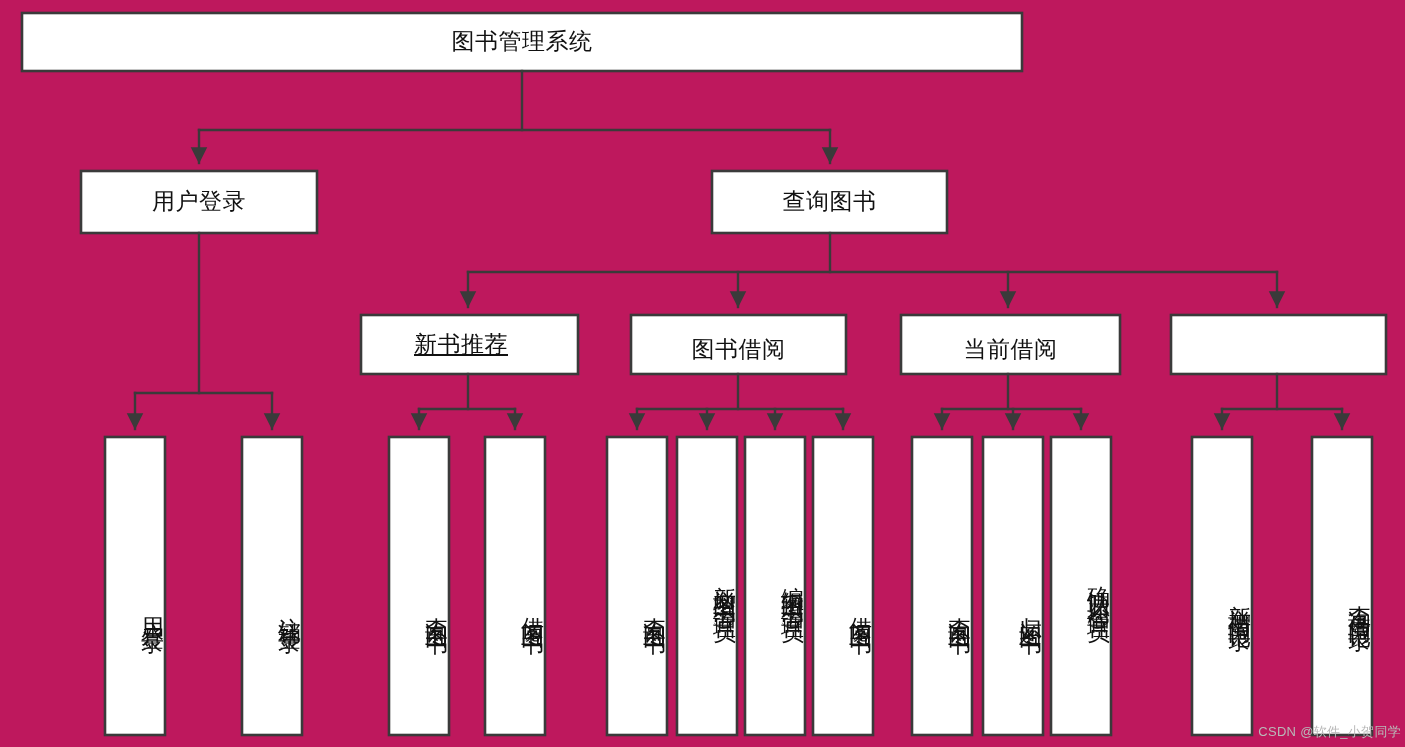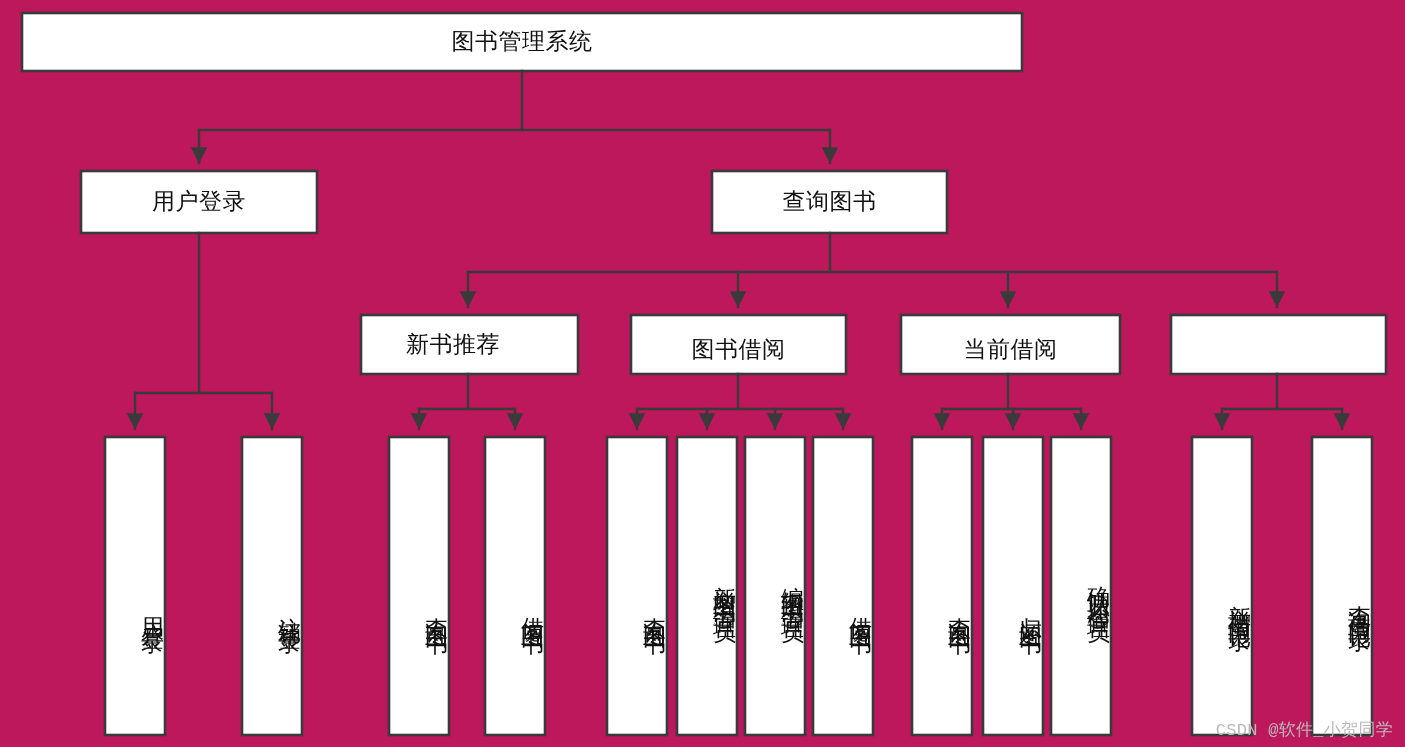--- a/index.html
+++ b/index.html
@@ -64,25 +64,25 @@
     align-items: flex-start;
     justify-content: center;
     padding-top: 6px;
   }
   .node-label.vertical.tall {
     align-items: flex-start;
     padding-top: 2px;
   }
   .watermark {
     position: absolute;
-    right: 12px;
+    right: 4px;
     bottom: 6px;
-    font-size: 17px;
+    font-size: 13px;
     color: #b9b9b9;
-    font-family: Liberation Mono, monospace;
+    font-family: Liberation Sans, sans-serif;
     letter-spacing: 0.3px;
     white-space: nowrap;
   }
 </style>
 </head>
 <body>
 
 <div id="diagram-root">
 
   <svg class="canvas" viewBox="0 0 1405 747">
@@ -155,21 +155,21 @@
     <path class="connector" d="M 1222 409 L 1342 409"></path>
     <path class="connector" marker-end="url(#arrow)" d="M 1222 409 L 1222 429"></path>
     <path class="connector" marker-end="url(#arrow)" d="M 1342 409 L 1342 429"></path>
   </svg>
 
   <div class="node-label horizontal" style="left:22px;  top:13px;  width:1000px; height:58px;">图书管理系统</div>
 
   <div class="node-label horizontal" style="left:81px;  top:171px; width:236px; height:62px;">用户登录</div>
   <div class="node-label horizontal" style="left:712px; top:171px; width:235px; height:62px;">查询图书</div>
 
-  <div class="node-label horizontal" style="left:353px;  top:315px; width:200px; height:59px;">新书推荐</div>
+  <div class="node-label horizontal" style="left:361px;  top:315px; width:200px; height:59px;text-decoration:underline;">新书推荐</div>
   <div class="node-label horizontal" style="left:631px;  top:315px; width:215px; height:70px;">图书借阅</div>
   <div class="node-label horizontal" style="left:901px;  top:315px; width:219px; height:69px;">当前借阅</div>
 
   <div class="node-label vertical" style="left:105px;  top:477px; width:60px; height:258px;">用户登录</div>
   <div class="node-label vertical" style="left:242px;  top:477px; width:60px; height:258px;">注销登录</div>
   <div class="node-label vertical" style="left:389px;  top:477px; width:60px; height:258px;">查询图书</div>
   <div class="node-label vertical" style="left:485px;  top:477px; width:60px; height:258px;">借阅图书</div>
   <div class="node-label vertical" style="left:607px;  top:477px; width:60px; height:258px;">查询图书</div>
   <div class="node-label vertical tall" style="left:677px;  top:443px; width:60px; height:292px;">新增图书（管理员）</div>
   <div class="node-label vertical tall" style="left:745px;  top:443px; width:60px; height:292px;">编辑图书（管理员）</div>

